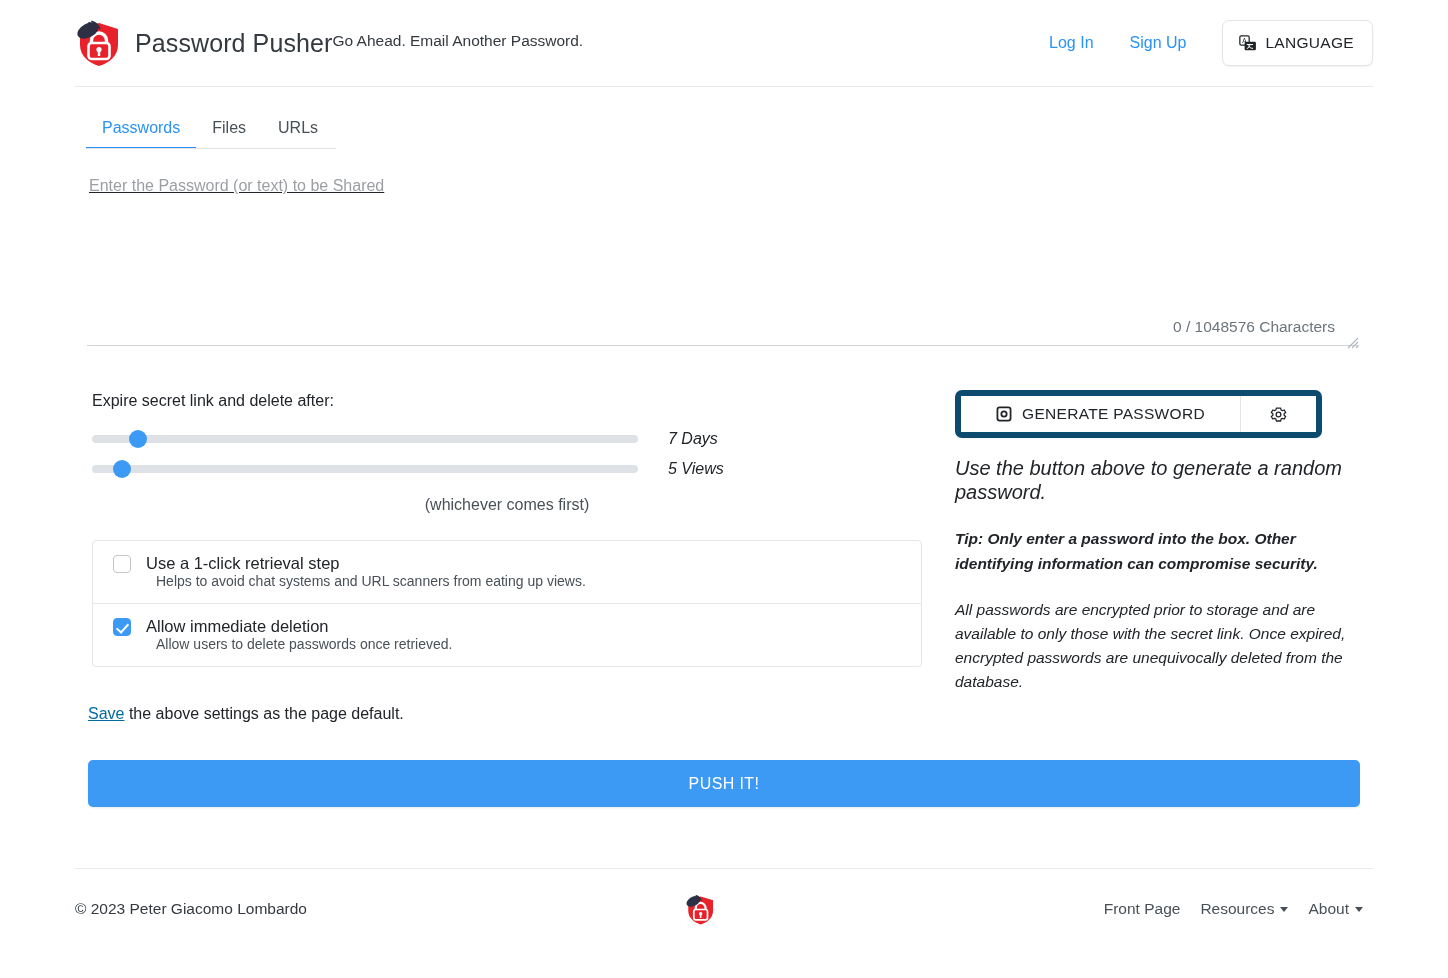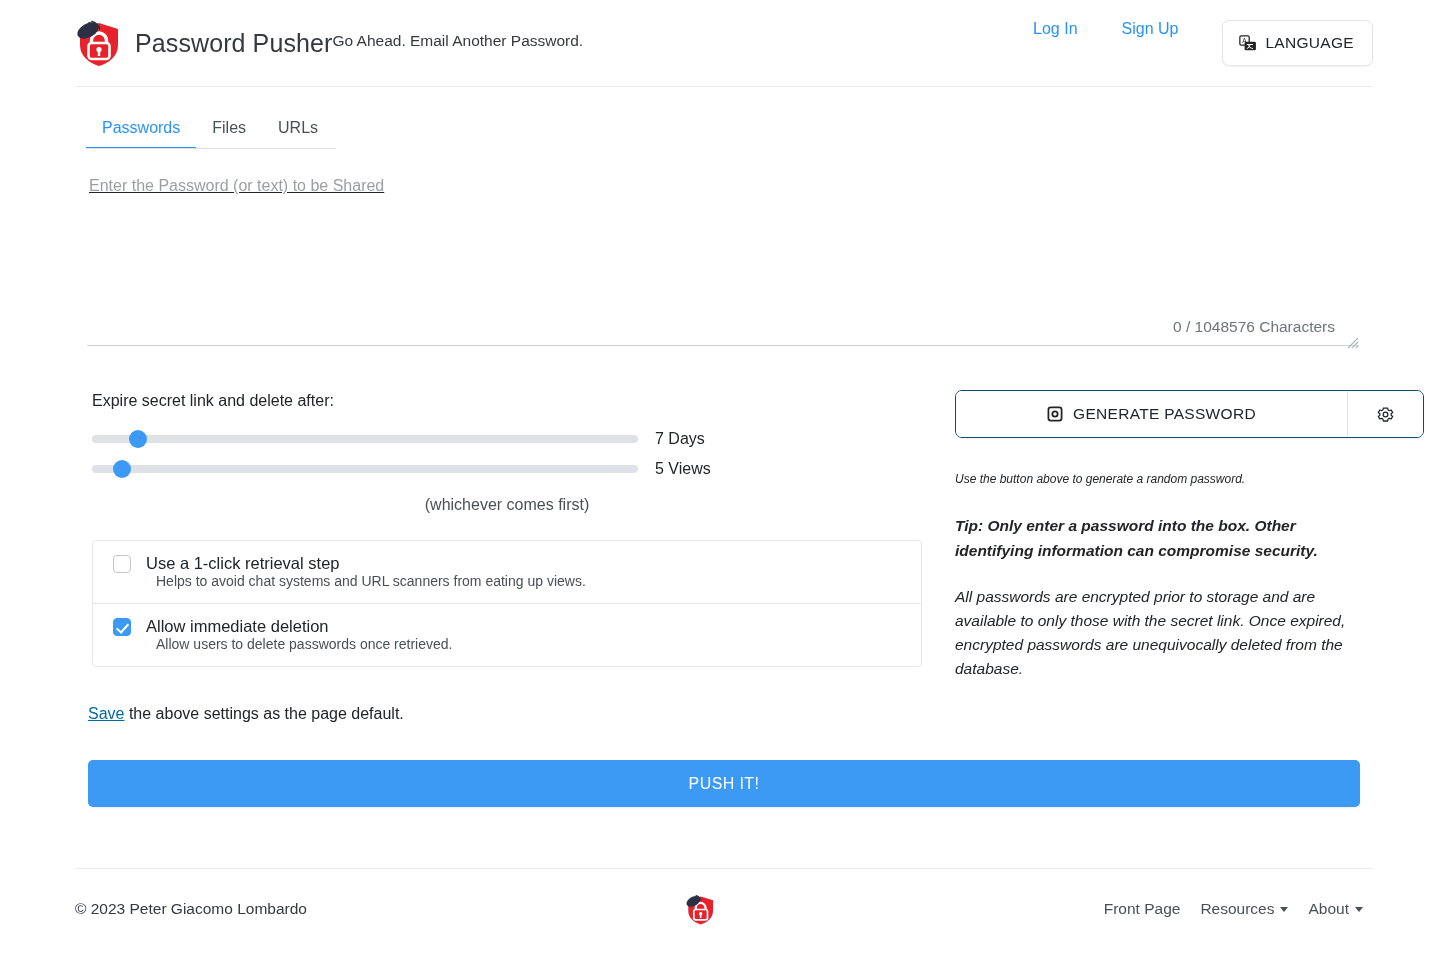--- a/index.html
+++ b/index.html
@@ -27,21 +27,21 @@
   .brand-logo { width: 46px; height: 50px; display: block; }
   .brand-text { display: flex; flex-direction: row; justify-content: center; }
   .brand-title {
     font-size: 25px; line-height: 29px; color: #343a40; font-weight: 400;
     letter-spacing: .1px;
   }
   .brand-sub {
     font-size: 15.5px; line-height: 21px; color: #343a40; font-weight: 400;
     margin-top: 1px;
   }
-  .header-right { display: flex; gap: 8px; }
+  .header-right { display: flex; align-items: center; gap: 0; }
   .nav-link {
     color: #2a92f5; font-size: 16px; text-decoration: none; font-weight: 400;
     padding: 0 18px; white-space: nowrap; cursor: pointer;
   }
   .lang-btn {
     display: inline-flex; align-items: center; gap: 9px;
     margin-left: 18px;
     background: #fff; border: 1px solid #e3e5e8; border-radius: 7px;
     padding: 13px 18px 13px 16px;
     font-size: 15.5px; color: #212529; letter-spacing: .3px;
@@ -96,21 +96,21 @@
   .slider-row.second { margin-top: 12px; }
   .slider {
     position: relative; width: 546px; height: 8px;
     background: #dee2e6; border-radius: 6px;
   }
   .thumb {
     position: absolute; top: 50%; width: 18px; height: 18px; border-radius: 50%;
     background: #3c9af5; transform: translate(-50%, -50%);
   }
   .slider-val {
-    font-size: 16px; color: #212529; margin-left: 17px; white-space: nowrap;
+    font-size: 16px; color: #212529; margin-left: 30px; white-space: nowrap; font-style: italic;
   }
   .whichever {
     font-size: 16px; color: #495057; text-align: center;
     width: 830px; margin-top: 18px;
   }
 
   .check-card {
     margin-top: 26px; width: 830px;
     border: 1px solid #e4e6e9; border-radius: 4px; background: #fff;
     overflow: hidden;
@@ -130,37 +130,37 @@
     border-width: 0 2px 2px 0; transform: rotate(42deg);
   }
   .check-title { font-size: 16.5px; color: #212529; }
   .check-desc {
     font-size: 14px; color: #495057; margin-left: 43px;
   }
 
   
   .right { position: absolute; left: 955px; top: 390px; width: 405px; }
   .gen-group {
-    display: flex; width: 469px; height: 48px;
-    border: 1px solid #0c4a6e; border-radius: 7px; background: #fff;
+    display: flex; width: 367px; height: 48px;
+    border: 6px solid #0c4a6e; border-radius: 7px; background: #fff;
     box-shadow: 0 1px 2px rgba(0,0,0,.05); overflow: hidden;
   }
   .gen-btn {
     flex: 1; display: flex; align-items: center; justify-content: center; gap: 10px;
     font-size: 15.5px; color: #212529; letter-spacing: .3px; cursor: pointer;
     background: #fff; border: none;
     font-family: "Liberation Sans", sans-serif;
   }
   .gen-gear {
     width: 76px; display: flex; align-items: center; justify-content: center;
     border-left: 1px solid #e3e5e8; background: #fff; cursor: pointer;
   }
   .right-note {
-    font-size: 12px; font-style: italic; color: #212529;
-    line-height: 24px; margin-top: 29px;
+    font-size: 20px; font-style: italic; color: #212529;
+    line-height: 24px; margin-top: 18px;
   }
   .right-tip {
     font-size: 15.5px; font-style: italic; font-weight: bold; color: #212529;
     line-height: 25px; margin-top: 22px;
   }
   .right-body {
     font-size: 15.5px; font-style: italic; color: #212529;
     line-height: 24px; margin-top: 22px;
   }
 

